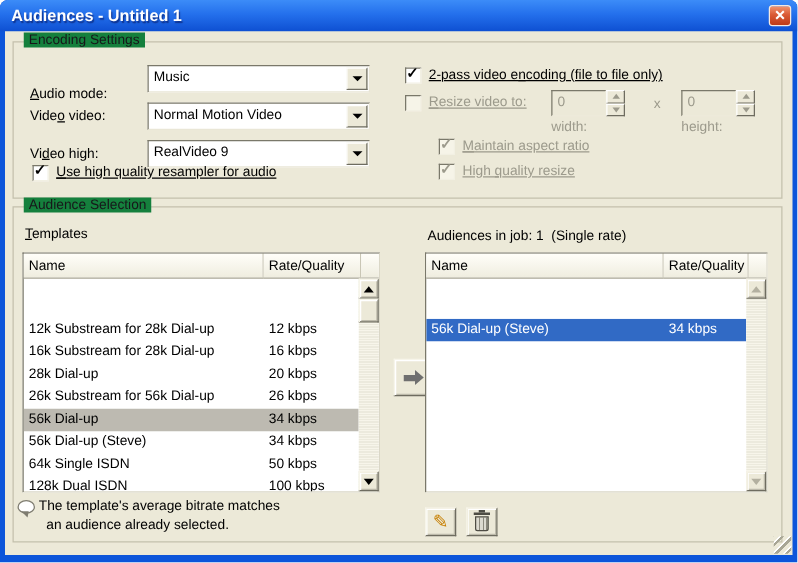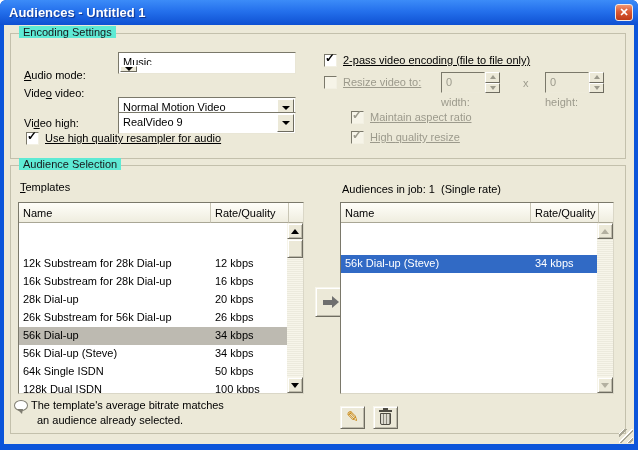--- a/index.html
+++ b/index.html
@@ -11,21 +11,21 @@
     background:linear-gradient(180deg,#3C8CF8 0%,#2470EC 45%,#0E50D2 100%);
     border-radius:6px 6px 0 0;}
   .title-text{position:absolute;left:9px;top:5px;color:#fff;font-weight:bold;
     font-size:13px;text-shadow:1px 1px 1px rgba(0,0,60,.5);}
   .close-btn{position:absolute;right:5px;top:4px;width:18px;height:17px;
     border:1px solid #F4E9E1;border-radius:3px;color:#fff;font-weight:bold;font-size:11px;
     background:linear-gradient(180deg,#F09470 0%,#DA5A35 45%,#BE3A17 100%);
     display:flex;align-items:center;justify-content:center;cursor:pointer;}
   .client{position:absolute;left:4px;top:25px;width:630px;height:419px;background:#ECE9D8;}
   .group{position:absolute;border:1px solid #C3C0AC;}
-  .glabel{position:absolute;top:-8px;left:8px;background:#5eead4;padding:0 4px;color:#17171a;}
+  .glabel{position:absolute;top:-8px;left:8px;background:#15803d;padding:0 4px;color:#17171a;}
   .lbl{position:absolute;white-space:pre;}
   .u{text-decoration:underline;}
   .dis{color:#9C9A8C;}
   
   .combo{position:absolute;height:22px;width:178px;background:#fff;display:flex;
     border:1px solid;border-color:#7A786A #E9E6D6 #E9E6D6 #7A786A;cursor:default;}
   .combo-val{flex:1;padding:3px 0 0 4px;overflow:hidden;white-space:nowrap;}
   .combo-btn{width:17px;margin:1px;background:#ECE9D8;display:flex;align-items:center;justify-content:center;
     border:1px solid;border-color:#FFF #6E6C60 #6E6C60 #FFF;}
   .tri-dn{width:0;height:0;border-left:4px solid transparent;border-right:4px solid transparent;border-top:4px solid #000;}
@@ -102,29 +102,29 @@
     </div>
   </div>
 
   <div class="client">
 
     <div class="group" style="left:6px;top:8px;width:616px;height:126px;">
       <span class="glabel">Encoding Settings</span>
     </div>
 
     <span class="lbl" style="left:20px;top:44px;text-align:right;"><span></span><span class="u">A</span><span>udio mode:</span></span>
-    <div class="combo" style="left:114px;top:27px;flex-direction:column;">
+    <div class="combo" style="left:114px;top:27px;">
       <span class="combo-val">Music</span>
       <span class="combo-btn">
           <span class="tri-dn"></span>
         </span>
     </div>
 
     <span class="lbl" style="left:20px;top:62px;"><span>Vide</span><span class="u">o</span><span> video:</span></span>
-    <div class="combo" style="left:114px;top:57px;margin-top:15px;">
+    <div class="combo" style="left:114px;top:57px;">
       <span class="combo-val">Normal Motion Video</span>
       <span class="combo-btn">
           <span class="tri-dn"></span>
         </span>
     </div>
 
     <span class="lbl" style="left:20px;top:92px;"><span>Vi</span><span class="u">d</span><span>eo high:</span></span>
     <div class="combo" style="left:114px;top:87px;">
       <span class="combo-val">RealVideo 9</span>
       <span class="combo-btn">

